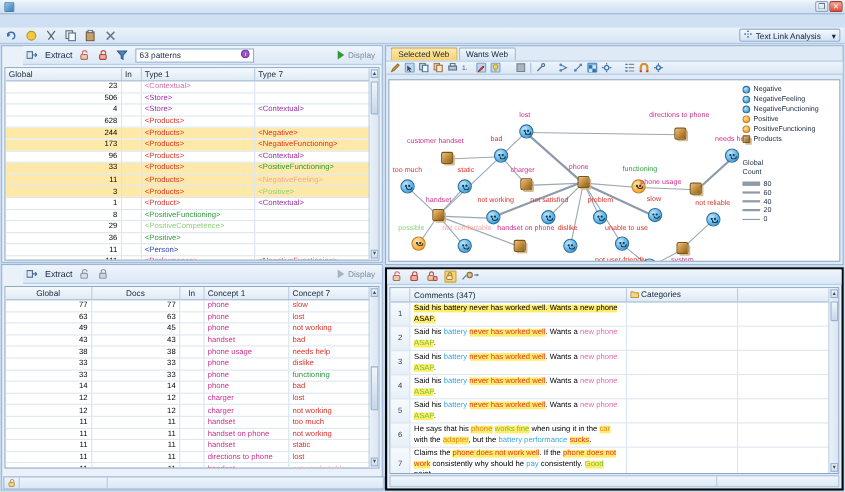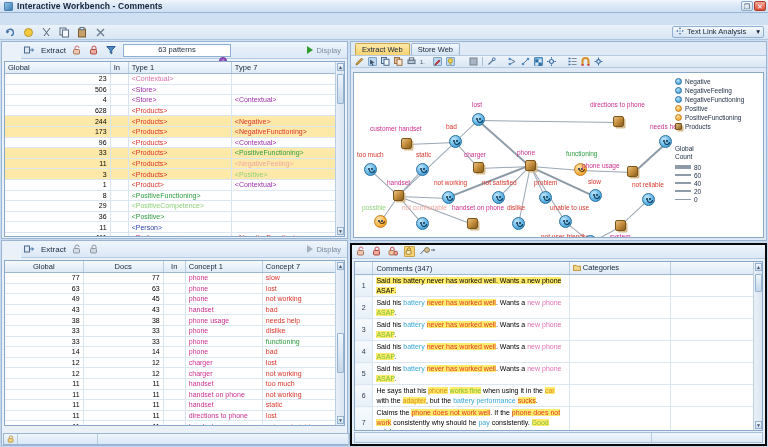--- a/index.html
+++ b/index.html
@@ -57,36 +57,36 @@
     position:absolute; left:0; top:25px; width:768px; height:15px;
     background:linear-gradient(180deg,#eaf2fa,#d8e6f4);
     border-bottom:1px solid #aec6df;
     display:flex; align-items:center; padding-left:5px; gap:7px;
   }
   .tbicon { width:11px;height:11px; display:inline-block; position:relative; }
   .ddbtn {
     margin-left:auto; margin-right:4px;
     height:12px; min-width:92px; border:1px solid #8fb0d0; border-radius:2px;
     background:linear-gradient(180deg,#f4f9fd,#d3e2f1);
-    display:flex;align-items:flex-start; gap:3px; padding:0 3px; font-size:7.5px; color:#14253a;
+    display:flex;align-items:center; gap:3px; padding:0 3px; font-size:7.5px; color:#14253a;
   }
 
   
   .panel { position:absolute; background:#fff; border:1px solid #7d9bbb; }
 
   
   #ul-panel { left:1px; top:41px; width:347px; height:198px; background:#eaf1f9; border:1px solid #9ab4d2; }
   .subbar {
     height:17px; background:linear-gradient(180deg,#eef5fc,#dbe8f6);
     display:flex; align-items:center; padding:0 3px; gap:6px; border-bottom:1px solid #b6cbe1;margin-left:19px;
   }
   .subbar .lbl { font-size:8px; color:#16263a; }
   .patfield {
     width:108px;height:13px;background:#fff;border:1px solid #8fb0d0;
-    display:flex;align-items:center;padding:0 3px;gap:3px; font-size:7.5px; color:#223349;flex-direction:column;
+    display:flex;align-items:center;padding:0 3px;gap:3px; font-size:7.5px; color:#223349;
   }
   .displaybtn { margin-left:auto; display:flex;align-items:center;gap:3px; font-size:7.5px; color:#7a8a9c; padding-right:3px;}
   .tri-green { width:0;height:0;border-left:6px solid #2f9b2f;border-top:4px solid transparent;border-bottom:4px solid transparent;}
   .tri-gray  { width:0;height:0;border-left:6px solid #a6b2bf;border-top:4px solid transparent;border-bottom:4px solid transparent;}
 
   .tablewrap { position:absolute; left:2px; right:2px; background:#fff; border:1px solid #8aa9c8; overflow:hidden;}
   table.grid { border-collapse:collapse; width:100%; table-layout:fixed; }
   table.grid th {
     background:linear-gradient(180deg,#f4f9fd,#dfeaf6);
     border-right:1px solid #b9cce0; border-bottom:1px solid #9fb8d1;
@@ -184,21 +184,20 @@
     background:linear-gradient(180deg,#eef5fc,#d9e7f5); border:1px solid #9ab4d2; display:flex; align-items:center;}
   .statusbar .cell { height:10px; border-right:1px solid #b6cbe1; flex:none; }
 </style>
 </head>
 <body>
 
 <div id="app">
 
   <div class="titlebar">
     <div class="tb-icon"></div>
-    <div class="tb-text">Interactive Workbench - Comments</div>
     <div class="win-buttons">
       <div class="win-btn">❐</div>
       <div class="win-btn close">✕</div>
     </div>
   </div>
 
 
   <div class="maintoolbar">
     <span class="tbicon">
       <svg width="11" height="11" viewBox="0 0 11 11">
@@ -572,22 +571,22 @@
             <rect x="1.5" y="4.5" width="6" height="4.5" fill="#f0d68a" stroke="#b98a2a" rx="1"></rect>
           </svg>
       </div>
       <div class="cell" style="width:80px"></div>
       <div class="cell" style="flex:1"></div>
     </div>
   </div>
 
   <div class="panel" id="web-panel">
     <div class="tabrow" id="webtabs">
-        <div class="tab active">Extract Web</div>
-        <div class="tab">Store Web</div>
+        <div class="tab active">Selected Web</div>
+        <div class="tab">Wants Web</div>
       </div>
     <div class="webtoolbar">
       <span class="wti"><svg width="9" height="9" viewBox="0 0 9 9">
             <path d="M1 8 L2.2 5.6 L6.6 1.2 L7.8 2.4 L3.4 6.8 Z" fill="#e0a84a" stroke="#9a6f22"></path>
           </svg></span>
       <span class="wti" style="background:#bcd6ee;border:1px solid #7da4c9;border-radius:1px"><svg width="7" height="7" viewBox="0 0 9 9">
             <path d="M1.5 0.8 L7 5 L4.3 5.3 L5.8 8 L4.5 8.6 L3.2 5.8 L1.5 7.5 Z" fill="#33485e"></path>
           </svg></span>
       <span class="wti"><svg width="9" height="9" viewBox="0 0 9 9">
             <rect x="0.5" y="0.5" width="5" height="6" fill="#cfe0f0" stroke="#4d6a8a"></rect>

